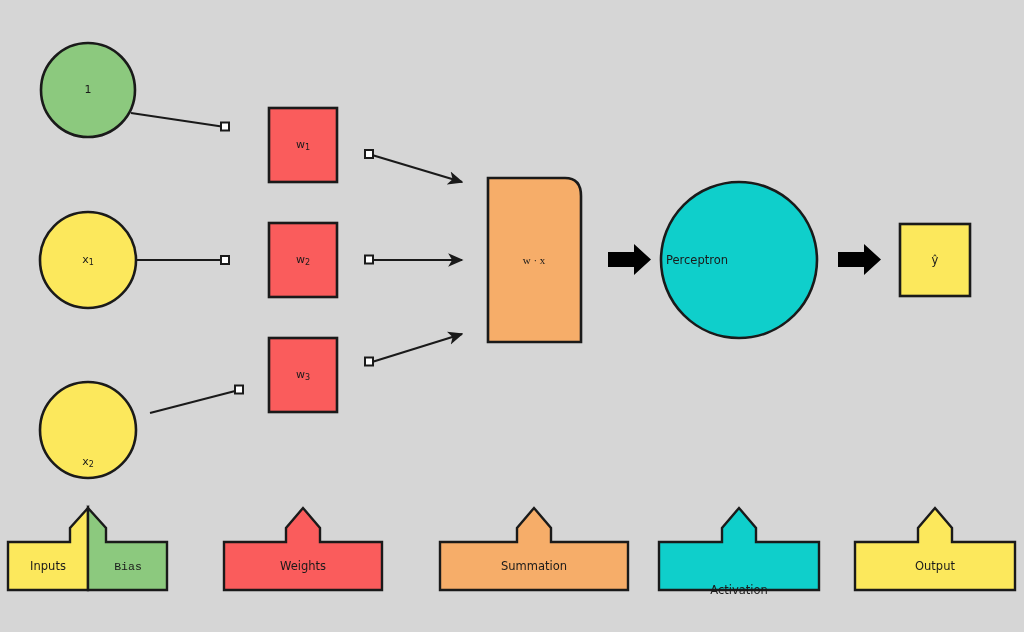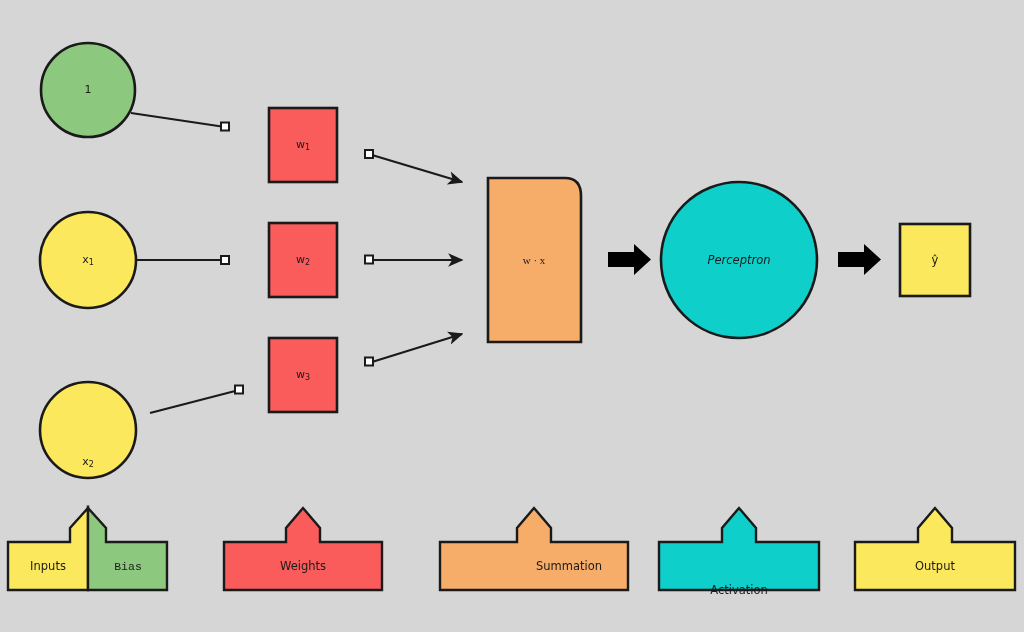--- a/index.html
+++ b/index.html
@@ -121,22 +121,22 @@
 <div class="node-label" style="left:88px; top:431px;margin-top:32px;"><span>x</span><sub>2</sub></div>
 
 <div class="node-label" style="left:303px; top:146px;"><span>w</span><sub>1</sub></div>
 
 <div class="node-label" style="left:303px; top:261px;"><span>w</span><sub>2</sub></div>
 
 <div class="node-label" style="left:303px; top:376px;"><span>w</span><sub>3</sub></div>
 
 <div class="node-label" style="left:534px; top:260px;font-family:Liberation Serif, serif;">w · x</div>
 
-<div class="node-label label-big" style="left:739px; top:260px;font-style:italic;">Perceptron</div>
+<div class="node-label label-big" style="left:697px; top:260px;">Perceptron</div>
 
 <div class="node-label label-big" style="left:935px; top:260px;">ŷ</div>
 
 <div class="legend-label" style="left:48px; top:566px;">Inputs</div>
 <div class="legend-label" style="left:128px; top:566px;font-family:Liberation Mono, monospace;">Bias</div>
 <div class="legend-label" style="left:303px; top:566px;">Weights</div>
-<div class="legend-label" style="left:534px; top:566px;margin-left:35px;">Summation</div>
+<div class="legend-label" style="left:534px; top:566px;">Summation</div>
 <div class="legend-label" style="left:739px; top:566px;margin-top:24px;">Activation</div>
 <div class="legend-label" style="left:935px; top:566px;">Output</div>
 
 </body></html>

